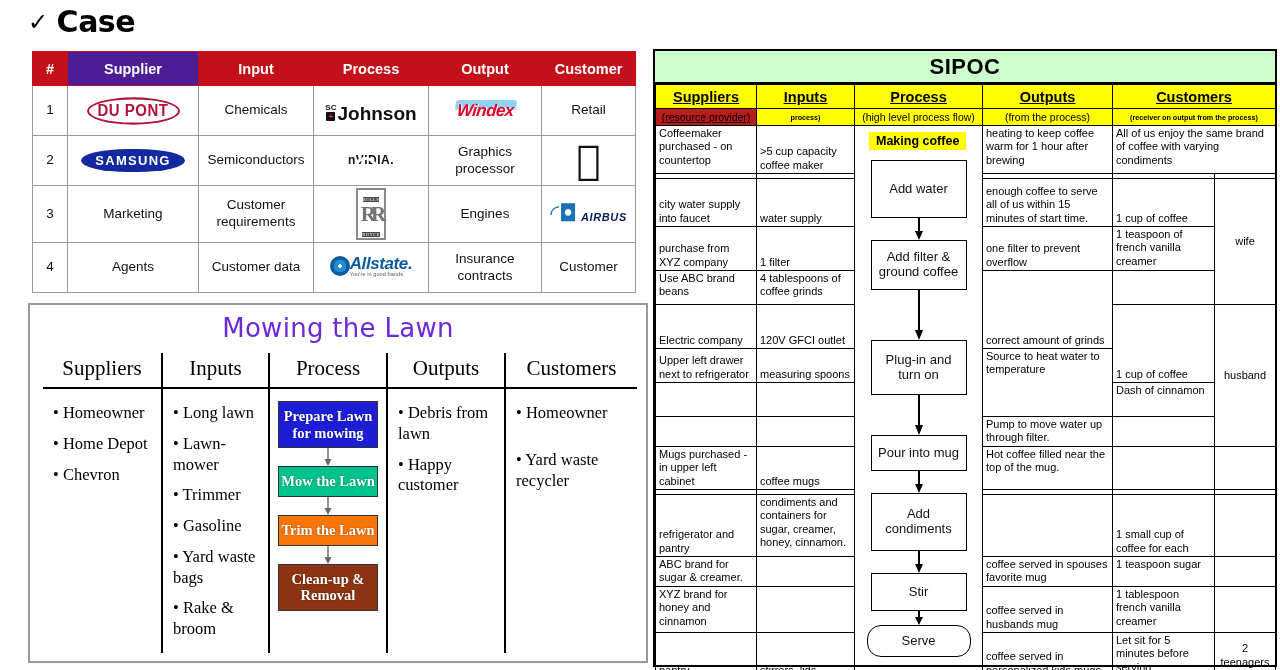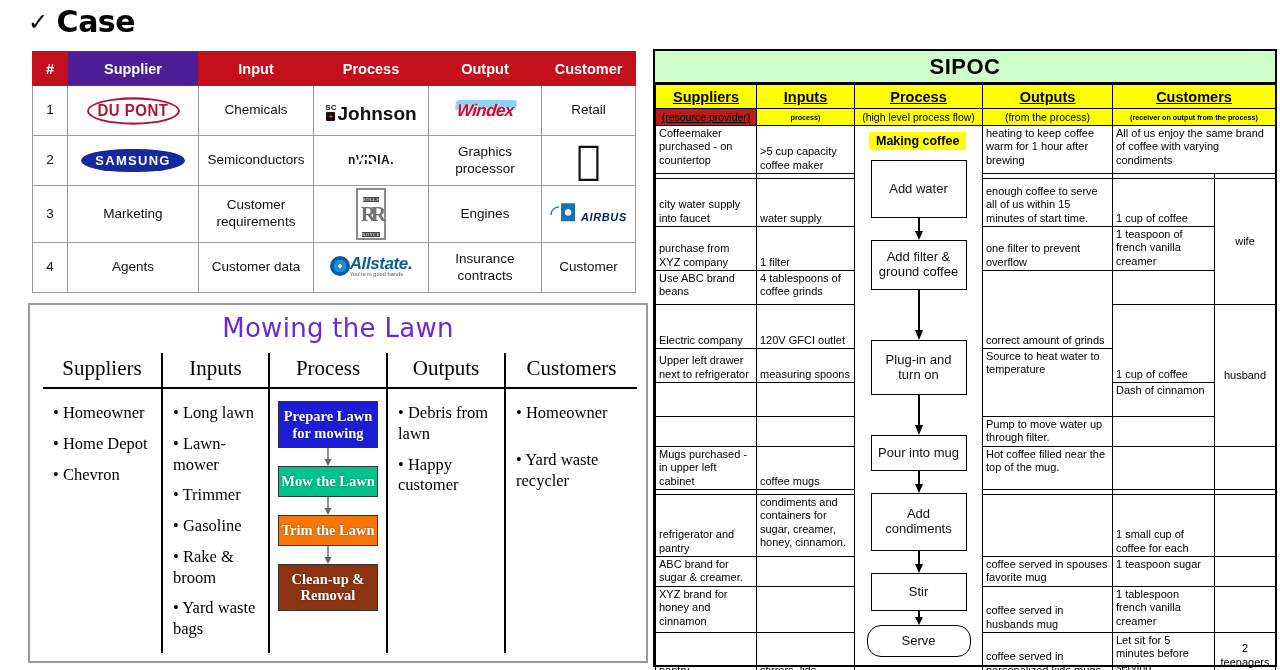--- a/index.html
+++ b/index.html
@@ -338,22 +338,22 @@
           </div>
         </div>
 
         <div class="mow-col w-in">
           <div class="mow-head mow-headrule">Inputs</div>
           <div class="mow-body">
             <div class="li">• Long lawn</div>
             <div class="li">• Lawn-mower</div>
             <div class="li">• Trimmer</div>
             <div class="li">• Gasoline</div>
+            <div class="li">• Yard waste bags</div>
             <div class="li">• Rake &amp; broom</div>
-            <div class="li">• Yard waste bags</div>
           </div>
         </div>
 
         <div class="mow-col w-pro">
           <div class="mow-head mow-headrule">Process</div>
           <div class="mow-body" style="padding:12px 0 0 0">
             <div class="flowbox" id="mow-step-0" style="background: rgb(29, 29, 214);">Prepare Lawn for mowing</div>
             <div class="flow-arrow">
               <svg width="10" height="18" viewBox="0 0 10 18">
                   <line x1="5" y1="0" x2="5" y2="12" stroke="#666" stroke-width="1.4"></line>

